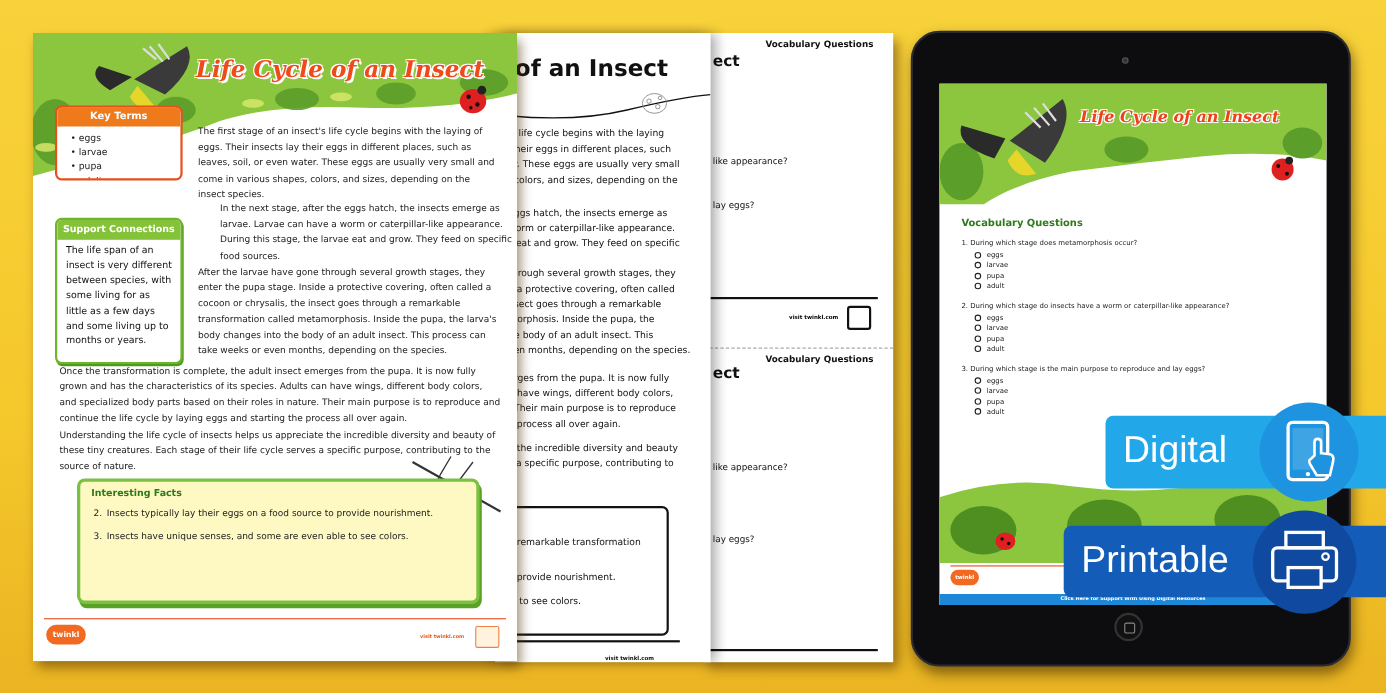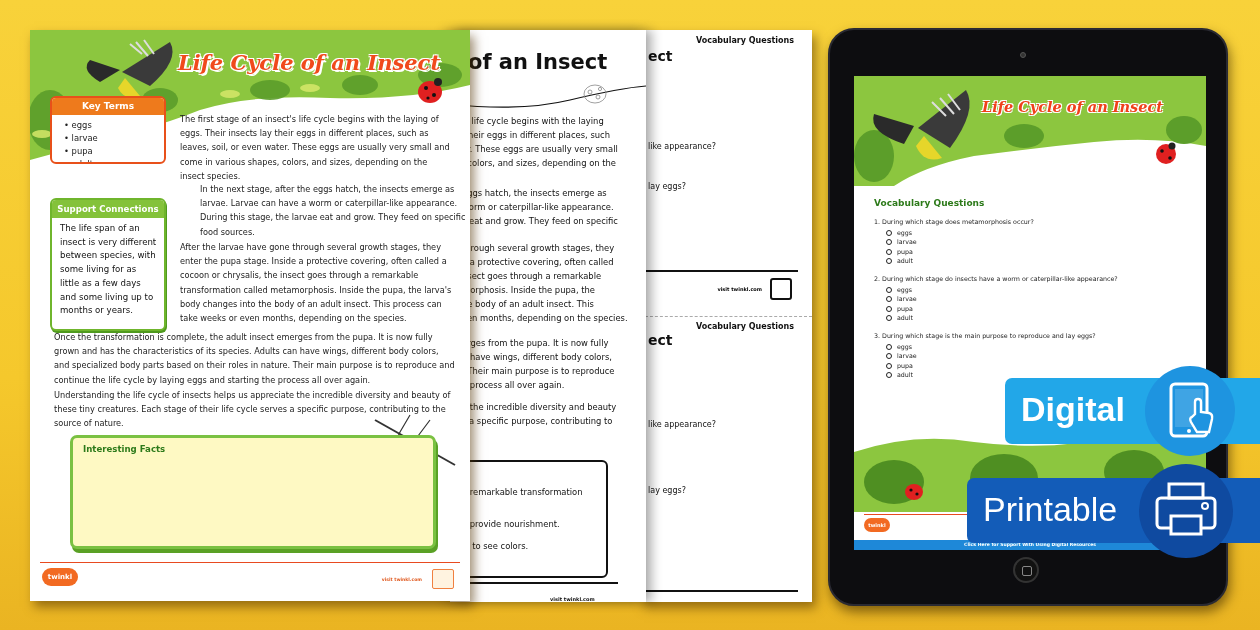--- a/index.html
+++ b/index.html
@@ -70,21 +70,21 @@
   .sc-q { position: absolute; left: 20px; font-size: 6.3px; color: #222; }
   .sc-opt { position: absolute; left: 32px; font-size: 6.3px; color: #222; line-height: 9.3px; }
   .sc-opt .r { display: inline-block; width: 6px; height: 6px; border: 1px solid #222; border-radius: 50%; margin-right: 5px; vertical-align: -1px; }
   .sc-bottom { position: absolute; left: 0; top: 356px; width: 352px; height: 80px; }
   .sc-footer-rule { position: absolute; left: 10px; right: 10px; top: 438px; height: 1px; background: #e84a20; }
   .sc-twinkl { position: absolute; left: 10px; top: 442px; width: 26px; height: 14px; background: #f26a22; border-radius: 7px; color: #fff; font-size: 5px; font-weight: bold; text-align: center; line-height: 14px; }
   .sc-support { position: absolute; left: 0; bottom: 0; width: 352px; height: 10px; background: #1e88d8; color: #fff; font-size: 4.5px; font-weight: bold; text-align: center; line-height: 10px; }
 
   
   .pill { position: absolute; color: #fff; font-family: "Liberation Sans", sans-serif; }
-  #pill-digital { left: 1005px; top: 378px; width: 255px; height: 66px; background: #22a7e8; border-radius: 7px 0 0 7px; font-weight: bold; }
+  #pill-digital { left: 1005px; top: 378px; width: 255px; height: 66px; background: #22a7e8; border-radius: 7px 0 0 7px; }
   #pill-digital .lbl { position: absolute; left: 16px; top: 12px; font-size: 34px; }
   #pill-digital .circ { position: absolute; left: 140px; top: -12px; width: 90px; height: 90px; border-radius: 50%; background: #1e94e0; }
   #pill-printable { left: 967px; top: 478px; width: 293px; height: 65px; background: #135cb8; border-radius: 7px 0 0 7px; }
   #pill-printable .lbl { position: absolute; left: 16px; top: 12px; font-size: 34px; }
   #pill-printable .circ { position: absolute; left: 172px; top: -14px; width: 94px; height: 94px; border-radius: 50%; background: #0f4aa0; }
 </style>
 </head>
 <body>
 
 <div id="sheet3" class="sheet shadow">
@@ -195,20 +195,22 @@
   <p class="para" style="left:24px; top:358px; width:402px;">Understanding the life cycle of insects helps us appreciate the incredible diversity and beauty of these tiny creatures. Each stage of their life cycle serves a specific purpose, contributing to the source of nature.</p>
 
   <svg style="position:absolute; left:340px; top:380px; width:90px; height:60px;" viewBox="0 0 90 60">
     <path d="M5 10 L85 55" stroke="#333" stroke-width="2"></path>
     <path d="M30 22 L20 45 M40 28 L35 52 M55 36 L60 58 M30 22 L40 5 M45 30 L60 10" stroke="#333" stroke-width="1.2" fill="none"></path>
   </svg>
 
   <div class="facts">
     <div class="hd">Interesting Facts</div>
     <ol>
+      <li><span class="n">2.</span><span>Insects typically lay their eggs on a food source to provide nourishment.</span></li>
+      <li><span class="n">3.</span><span>Insects have unique senses, and some are even able to see colors.</span></li>
     </ol>
   </div>
 
   <div class="front-footer-rule"></div>
   <div class="twinkl-logo">twinkl</div>
   <div class="visit">visit twinkl.com</div>
   <div class="badge"></div>
 </div>
 
 <div id="tablet">

